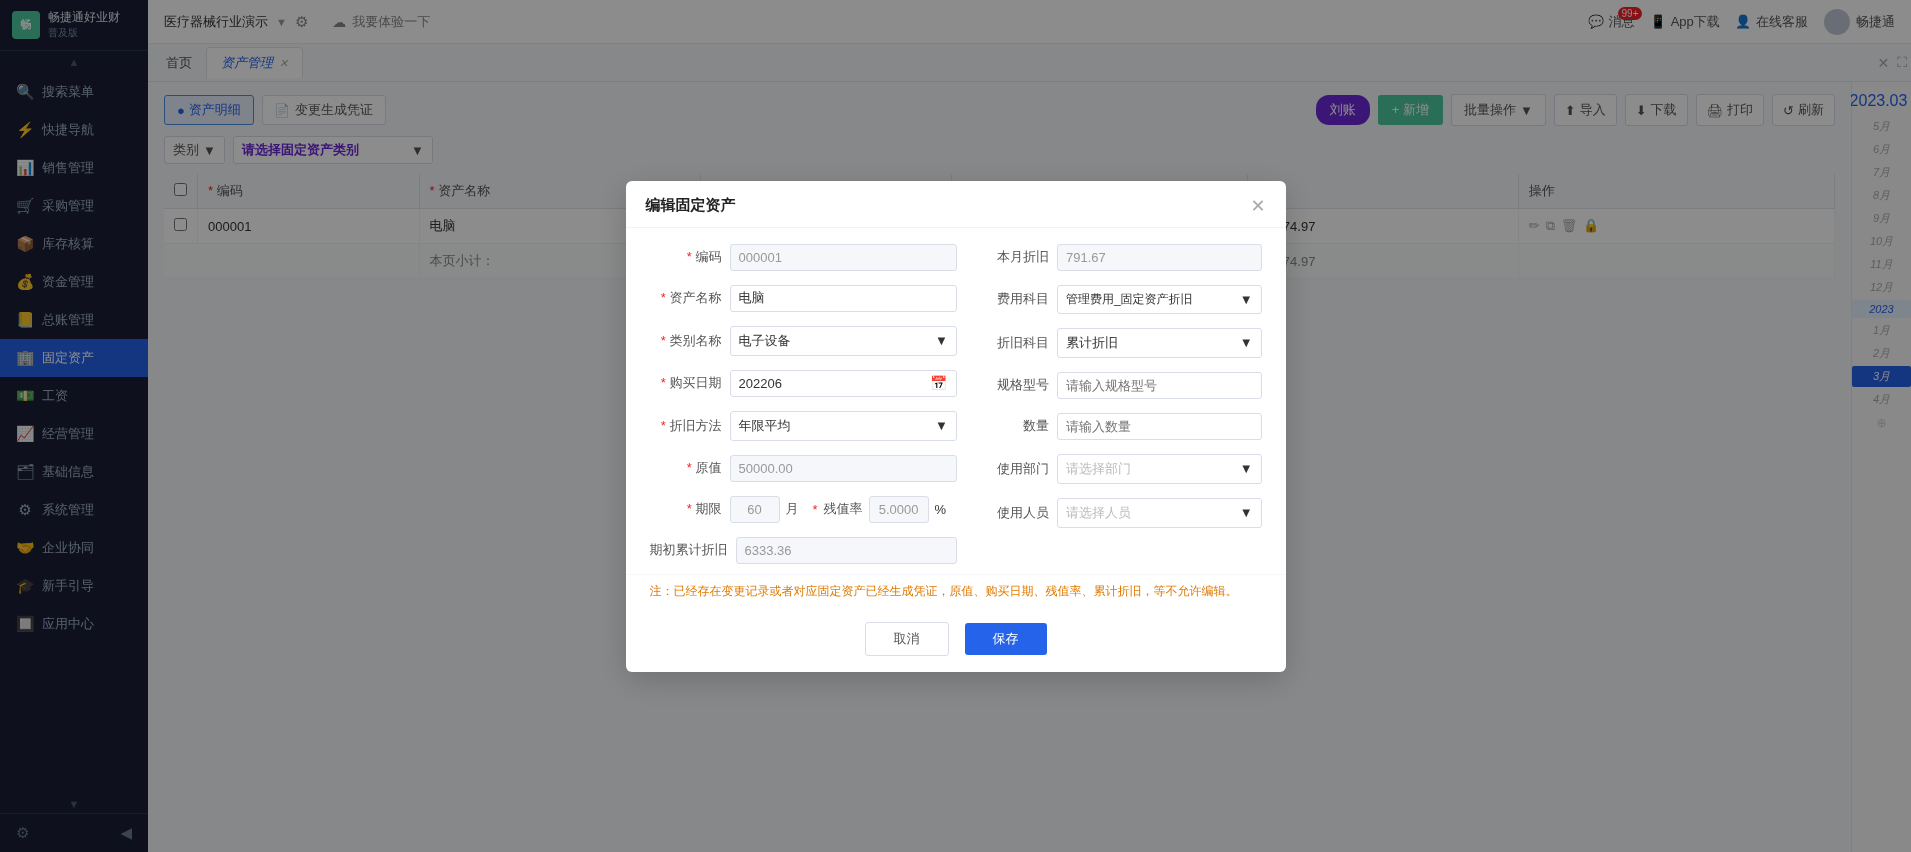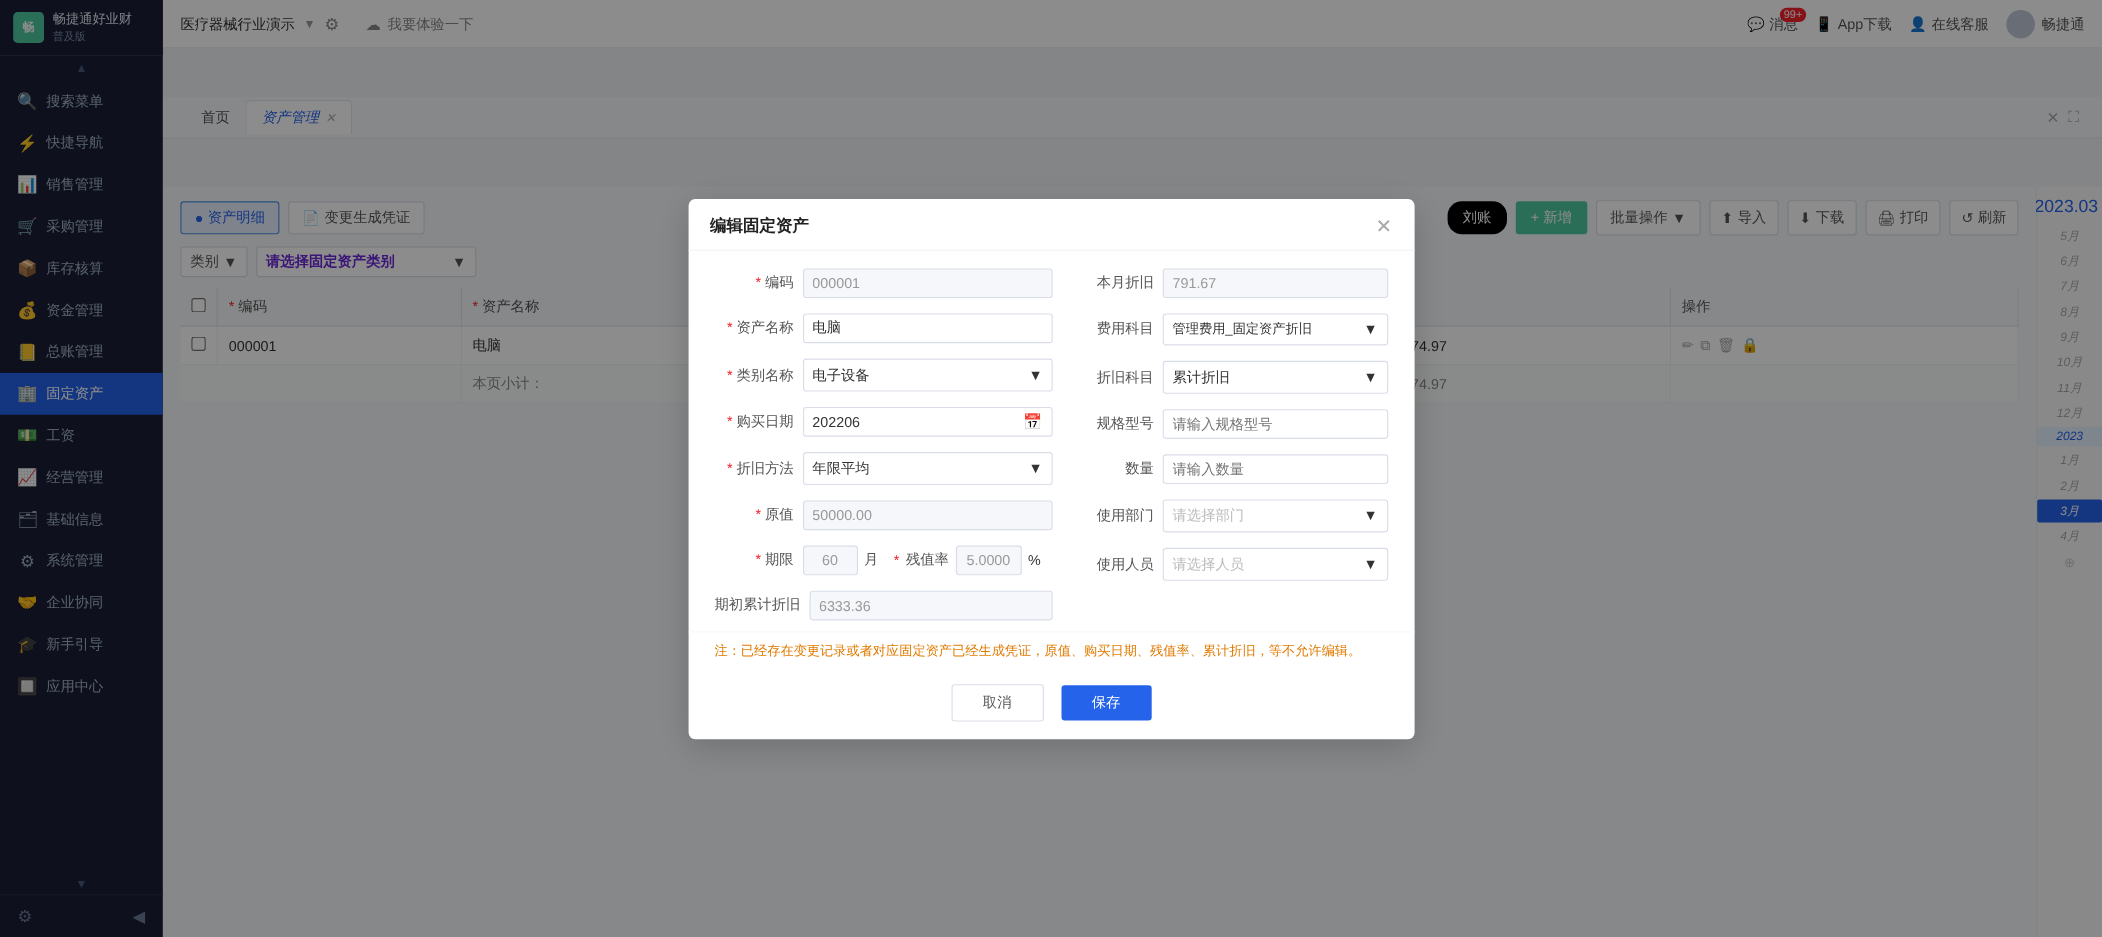--- a/index.html
+++ b/index.html
@@ -42,21 +42,21 @@
     .sidebar-item.active { background: #2563eb; color: #fff; border-radius: 0; }
     .sidebar-item .item-icon { font-size: 15px; width: 18px; text-align: center; }
     .sidebar-bottom {
       padding: 10px 16px;
       display: flex; align-items: center; justify-content: space-between;
       border-top: 1px solid #2a3350;
       color: #6a7a96;
     }
 
     
-    .main { flex: 1; display: flex; flex-direction: column; overflow: hidden; gap: 44px; }
+    .main { flex: 1; display: flex; flex-direction: column; overflow: hidden; }
 
     
     .topbar {
       background: #fff;
       border-bottom: 1px solid #e8eaf0;
       padding: 0 16px;
       height: 44px;
       display: flex; align-items: center; justify-content: space-between;
     }
     .topbar-left { display: flex; align-items: center; gap: 8px; }
@@ -70,21 +70,21 @@
     .topbar-app { display: flex; align-items: center; gap: 4px; color: #555; font-size: 13px; cursor: pointer; }
     .topbar-service { display: flex; align-items: center; gap: 4px; color: #555; font-size: 13px; cursor: pointer; }
     .topbar-user { display: flex; align-items: center; gap: 6px; color: #555; font-size: 13px; cursor: pointer; justify-content: center; }
     .avatar { width: 26px; height: 26px; background: #c0c8d8; border-radius: 50%; }
 
     
     .tabs-bar {
       background: #f5f7fa;
       border-bottom: 1px solid #e0e4ec;
       display: flex; align-items: center;
-      padding: 0 21px; height: 38px;
+      padding: 0 4px; height: 38px;
     }
     .tab {
       padding: 6px 14px; font-size: 13px; cursor: pointer; color: #555;
       display: flex; align-items: center; gap: 6px;
     }
     .tab.active {
       background: #fff; color: #2563eb; border: 1px solid #e0e4ec;
       border-bottom: none; border-radius: 4px 4px 0 0; font-style: italic;
     }
     .tab-close { font-size: 11px; color: #aaa; cursor: pointer; }
@@ -101,21 +101,21 @@
       margin-bottom: 10px;
     }
     .btn-tab {
       padding: 5px 12px; border-radius: 3px; font-size: 13px; cursor: pointer;
       border: 1px solid #d9dde8; background: #fff; color: #555;
       display: flex; align-items: center; gap: 4px;
     }
     .btn-tab.active { background: #e8f0ff; border-color: #4a90e2; color: #2563eb; }
     .btn-voucher { padding: 5px 12px; border-radius: 3px; font-size: 13px; cursor: pointer; border: 1px solid #d9dde8; background: #fff; color: #555; display: flex; align-items: center; gap: 4px; }
     .toolbar-right { margin-left: auto; display: flex; gap: 8px; align-items: center; }
-    .btn-adjust { background: #000000; color: #fff; border: none; padding: 6px 14px; border-radius: 13px; cursor: pointer; font-size: 13px; }
+    .btn-adjust { background: #6d28d9; color: #fff; border: none; padding: 6px 14px; border-radius: 13px; cursor: pointer; font-size: 13px; }
     .btn-new { background: #4dc8a0; color: #fff; border: none; padding: 6px 14px; border-radius: 3px; cursor: pointer; font-size: 13px; display: flex; align-items: center; gap: 4px; }
     .btn-batch { background: #fff; border: 1px solid #d9dde8; color: #555; padding: 6px 12px; border-radius: 3px; cursor: pointer; font-size: 13px; display: flex; align-items: center; gap: 4px; }
     .btn-icon { background: #fff; border: 1px solid #d9dde8; color: #555; padding: 6px 10px; border-radius: 3px; cursor: pointer; font-size: 13px; display: flex; align-items: center; gap: 4px; }
 
     
     .filter-row {
       display: flex; align-items: center; gap: 8px; margin-bottom: 10px;
     }
     .filter-select {
       padding: 4px 8px; border: 1px solid #d9dde8; border-radius: 3px; background: #fff; color: #555; font-size: 13px; cursor: pointer; display: flex; align-items: center; gap: 4px;

